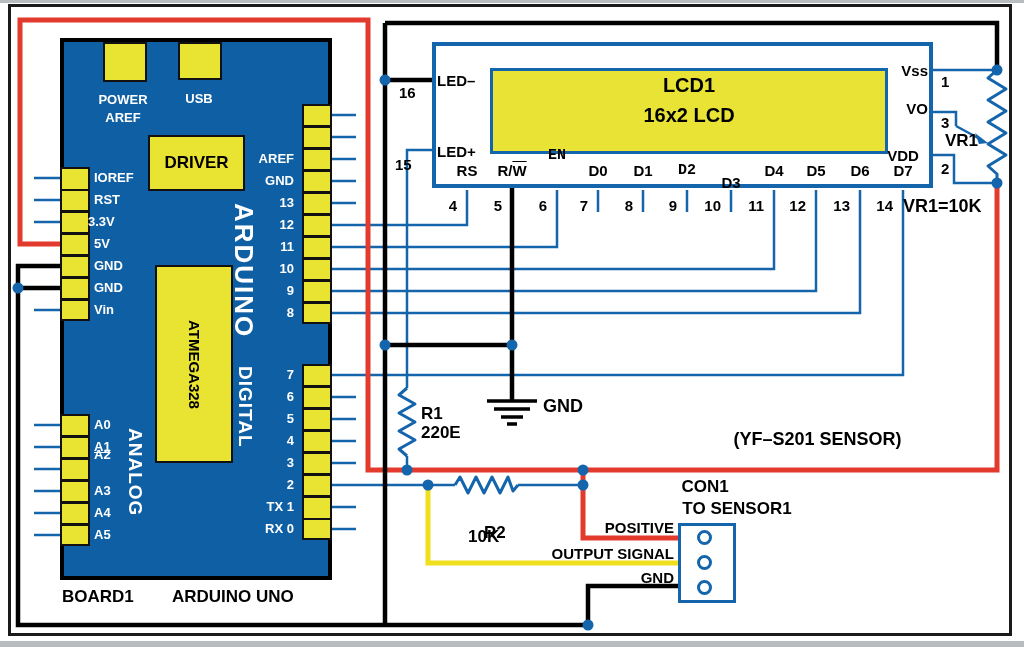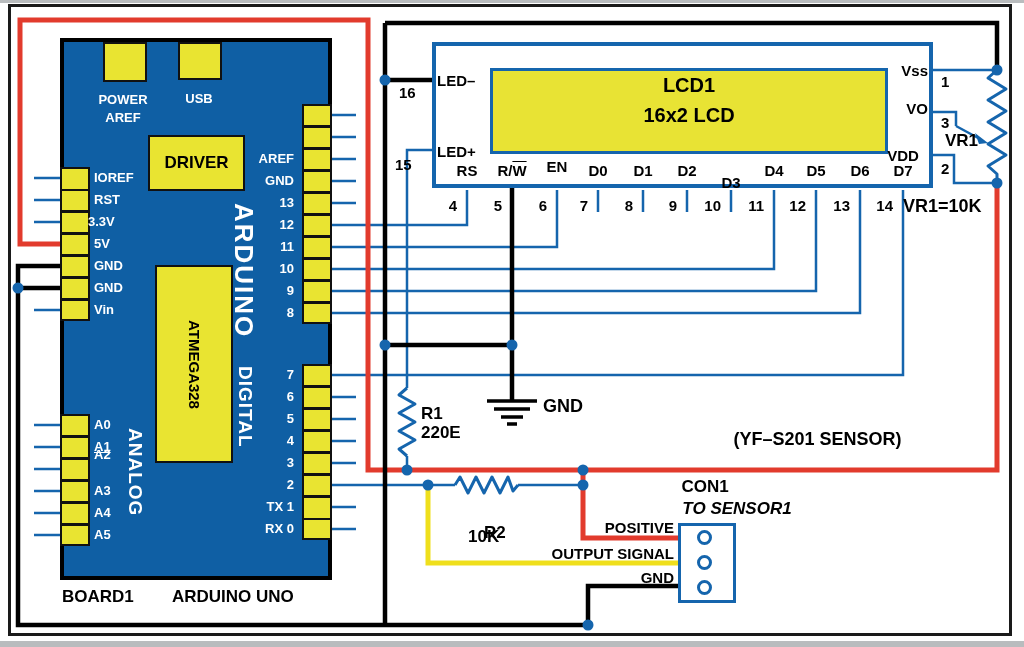--- a/index.html
+++ b/index.html
@@ -174,24 +174,24 @@
   <div class="blbl big ctr" style="left:490px;top:76px;width:398px;">LCD1</div>
   <div class="blbl big ctr" style="left:490px;top:106px;width:398px;">16x2 LCD</div>
 
   <div class="blbl" style="left:437px;top:72px;">LED–</div>
   <div class="blbl" style="left:437px;top:143px;">LED+</div>
   <div class="blbl" style="left:399px;top:84px;">16</div>
   <div class="blbl" style="left:395px;top:156px;">15</div>
 
   <div class="blbl ctr" style="left:446px;top:162px;width:42px;">RS</div>
   <div class="blbl ctr" style="left:491px;top:162px;width:42px;"><span>R/</span><span class="ovl">W</span></div>
-  <div class="blbl ctr" style="left:536px;top:158px;width:42px;">EN</div>
+  <div class="blbl ctr" style="left:536px;top:147px;width:42px;font-family:Liberation Mono, monospace;">EN</div>
   <div class="blbl ctr" style="left:577px;top:162px;width:42px;">D0</div>
   <div class="blbl ctr" style="left:622px;top:162px;width:42px;">D1</div>
-  <div class="blbl ctr" style="left:666px;top:162px;width:42px;">D2</div>
+  <div class="blbl ctr" style="left:666px;top:162px;width:42px;font-family:Liberation Mono, monospace;">D2</div>
   <div class="blbl ctr" style="left:710px;top:162px;width:42px;margin-top:12px;">D3</div>
   <div class="blbl ctr" style="left:753px;top:162px;width:42px;">D4</div>
   <div class="blbl ctr" style="left:795px;top:162px;width:42px;">D5</div>
   <div class="blbl ctr" style="left:839px;top:162px;width:42px;">D6</div>
   <div class="blbl ctr" style="left:882px;top:162px;width:42px;">D7</div>
 
   <div class="blbl rgt" style="left:431px;top:197px;width:26px;">4</div>
   <div class="blbl rgt" style="left:476px;top:197px;width:26px;">5</div>
   <div class="blbl rgt" style="left:521px;top:197px;width:26px;">6</div>
   <div class="blbl rgt" style="left:562px;top:197px;width:26px;">7</div>
@@ -218,18 +218,18 @@
   <div class="blbl md" style="left:945px;top:132px;">VR1</div>
   <div class="blbl note" style="left:903px;top:197px;">VR1=10K</div>
   <div class="blbl note ctr" style="left:645px;top:430px;width:345px;">(YF–S201 SENSOR)</div>
 
   <div class="con1">
     <div class="conpin" style="top:4px;"></div>
     <div class="conpin" style="top:29px;"></div>
     <div class="conpin" style="top:54px;"></div>
   </div>
   <div class="blbl md ctr" style="left:640px;top:478px;width:130px;">CON1</div>
-  <div class="blbl md ctr" style="left:640px;top:500px;width:194px;font-style:italic;">TO SENSOR1</div>
+  <div class="blbl md ctr" style="left:640px;top:500px;width:194px;">TO SENSOR1</div>
   <div class="blbl rgt" style="left:574px;top:519px;width:100px;">POSITIVE</div>
   <div class="blbl rgt" style="left:544px;top:545px;width:130px;">OUTPUT SIGNAL</div>
   <div class="blbl rgt" style="left:594px;top:569px;width:80px;">GND</div>
 
 </div>
 
 </body></html>

